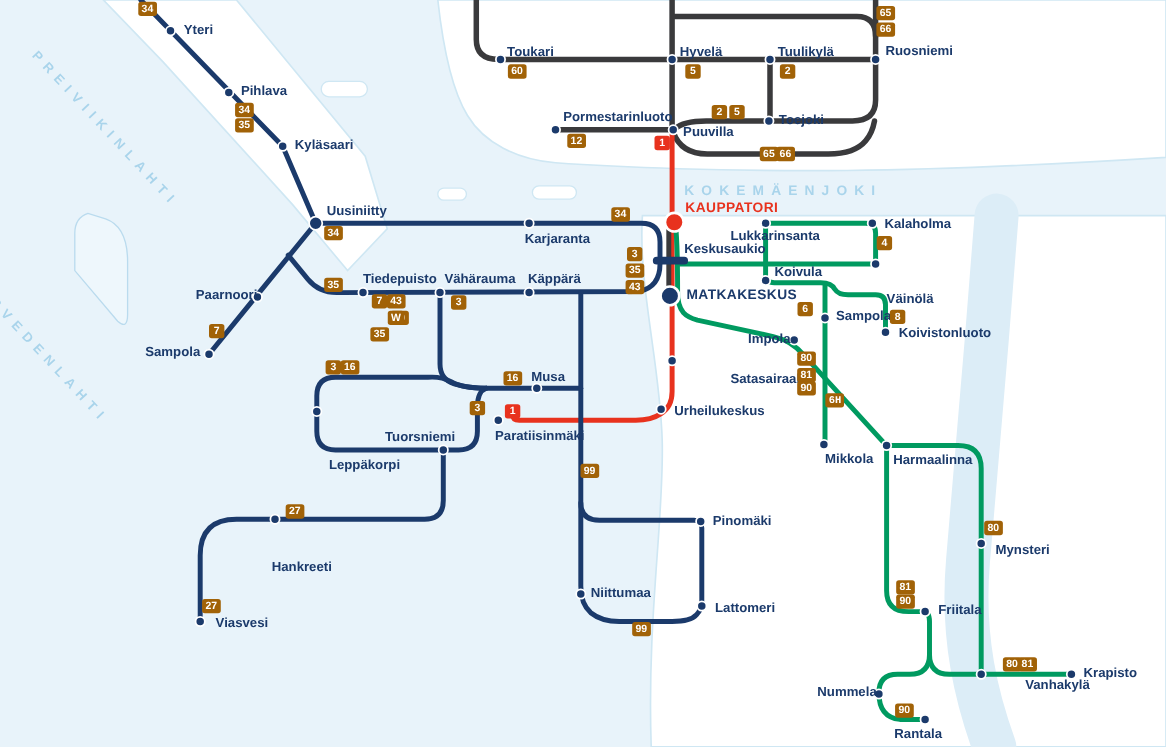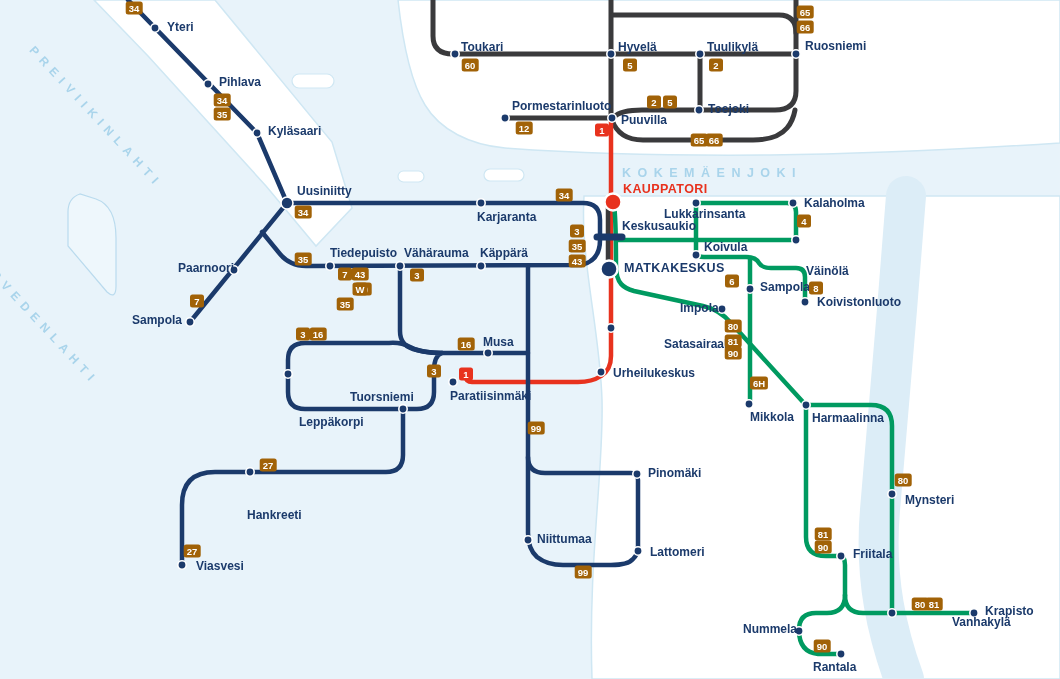--- a/index.html
+++ b/index.html
@@ -145,21 +145,21 @@
       <div class="stlabel" style="left: 804px; top: 197px;">Kalaholma</div>
       <div class="stlabel" style="left: 806px; top: 233px; margin-top: 32px;">Väinölä</div>
       <div class="stlabel" style="left: 704px; top: 241px;">Koivula</div>
       <div class="stlabel" style="left: 760px; top: 281px;">Sampola</div>
       <div class="stlabel" style="left: 817px; top: 296px;">Koivistonluoto</div>
       <div class="stlabel" style="left: 680px; top: 302px;">Impola</div>
       <div class="stlabel" style="left: 750px; top: 411px;">Mikkola</div>
       <div class="stlabel" style="left: 812px; top: 412px;">Harmaalinna</div>
       <div class="stlabel" style="left: 905px; top: 475px; margin-top: 19px;">Mynsteri</div>
       <div class="stlabel" style="left: 853px; top: 548px;">Friitala</div>
-      <div class="stlabel" style="left: 952px; top: 616px;">Vanhakylä</div>
+      <div class="stlabel" style="left: 932px; top: 616px;">Vanhakylä</div>
       <div class="stlabel" style="left: 985px; top: 605px;">Krapisto</div>
       <div class="stlabel" style="left: 743px; top: 623px;">Nummela</div>
       <div class="stlabel" style="left: 813px; top: 661px;">Rantala</div>
       <div class="badge" style="left: 134px; top: 8px;">34</div>
       <div class="badge" style="left: 222px; top: 100px;">34</div>
       <div class="badge" style="left: 222px; top: 114px;">35</div>
       <div class="badge" style="left: 470px; top: 65px;">60</div>
       <div class="badge" style="left: 630px; top: 65px;">5</div>
       <div class="badge" style="left: 716px; top: 65px;">2</div>
       <div class="badge" style="left: 654px; top: 102px;">2</div>
@@ -191,21 +191,21 @@
       <div class="badge" style="left: 268px; top: 465px;">27</div>
       <div class="badge" style="left: 192px; top: 551px;">27</div>
       <div class="badge" style="left: 536px; top: 428px;">99</div>
       <div class="badge" style="left: 583px; top: 572px;">99</div>
       <div class="badge" style="left: 804px; top: 221px;">4</div>
       <div class="badge" style="left: 732px; top: 281px;">6</div>
       <div class="badge" style="left: 816px; top: 288px;">8</div>
       <div class="badge" style="left: 733px; top: 326px;">80</div>
       <div class="badge" style="left: 733px; top: 341px;">81</div>
       <div class="badge" style="left: 733px; top: 353px;">90</div>
-      <div class="badge" style="left: 759px; top: 383px;">6H</div>
+      <div class="badge" style="left: 759px; top: 364px; font-family: Liberation Mono, monospace;">6H</div>
       <div class="badge" style="left: 903px; top: 480px;">80</div>
       <div class="badge" style="left: 823px; top: 534px;">81</div>
       <div class="badge" style="left: 823px; top: 547px;">90</div>
       <div class="badge" style="left: 920px; top: 604px;">80</div>
       <div class="badge" style="left: 934px; top: 604px;">81</div>
       <div class="badge" style="left: 822px; top: 646px;">90</div>
       <div class="wlabel" style="left: 622px; top: 167px; font-size: 12.5px; letter-spacing: 6.5px;">KOKEMÄENJOKI</div>
       <div class="wlabel" style="left: 36px; top: 44px; font-size: 12px; letter-spacing: 6px; transform: rotate(47deg);">PREIVIIKINLAHTI</div>
       <div class="wlabel" style="left: -12px; top: 258px; font-size: 12px; letter-spacing: 6px; transform: rotate(47deg);">ASVEDENLAHTI</div>
     </div>

